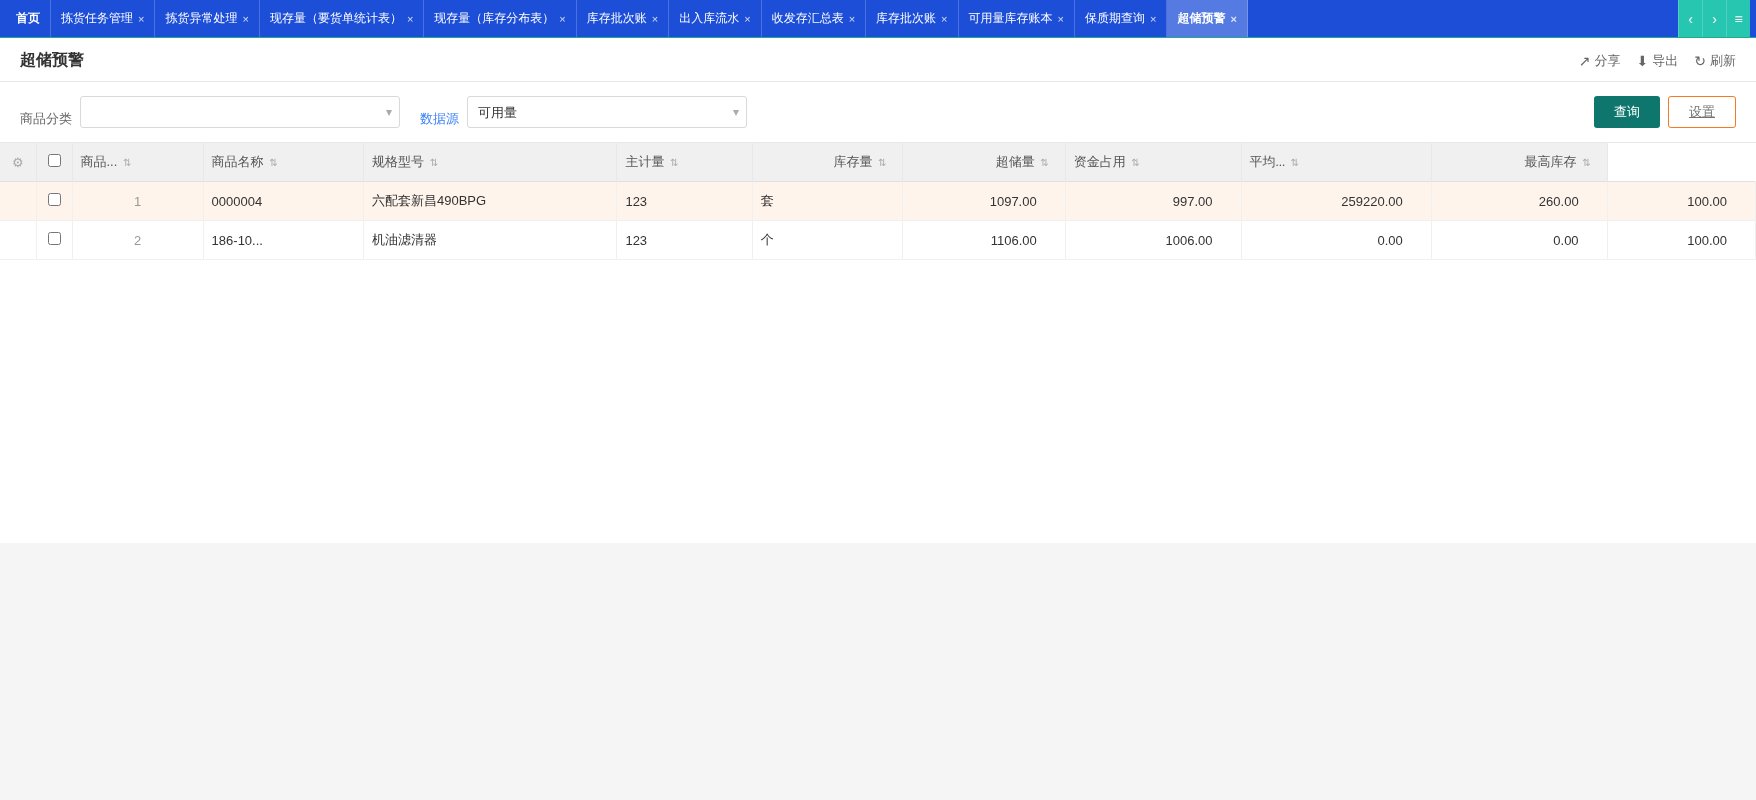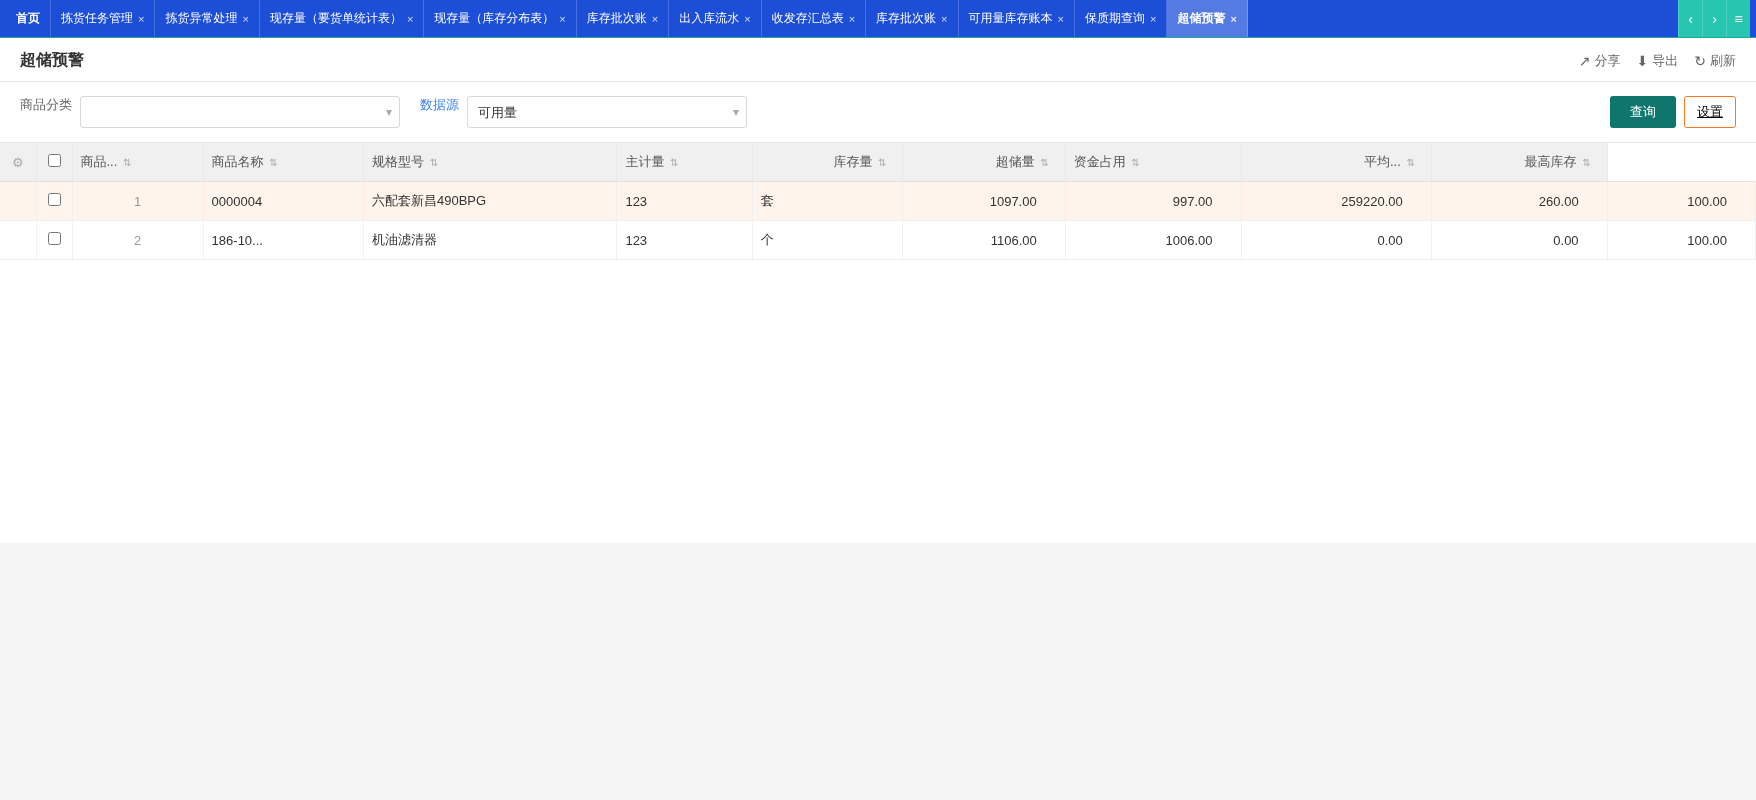--- a/index.html
+++ b/index.html
@@ -88,21 +88,21 @@
     .filter-bar {
       background: #fff;
       padding: 14px 20px;
       display: flex;
       align-items: center;
       gap: 20px;
       border-bottom: 1px solid #e8e8e8;
     }
     .filter-item {
       display: flex;
-      align-items: flex-start;
+      align-items: flex-end;
       gap: 8px;
     }
     .filter-label { color: #666; font-size: 13px; white-space: nowrap; }
     .filter-select {
       width: 320px;
       height: 32px;
       border: 1px solid #d9d9d9;
       border-radius: 3px;
       padding: 0 42px 0 10px;
       font-size: 13px;
@@ -135,24 +135,24 @@
       background: #0f766e;
       color: #fff;
       border: none;
       border-radius: 3px;
       padding: 6px 20px;
       font-size: 13px;
       cursor: pointer;
     }
     .btn-settings {
       background: #fff;
-      color: #000000;
+      color: #737373;
       border: 1px solid #f47920;
       border-radius: 3px;
-      padding: 6px 12px;
+      padding: 6px 20px;
       font-size: 13px;
       cursor: pointer;
       text-decoration: underline;
     }
 
     
     .table-area {
       background: #fff;
       padding: 0 0 20px 0;
       margin: 0;
@@ -326,21 +326,21 @@
           <span class="sort-icon">⇅</span>
         </th>
         <th style="text-align:right;padding-right:16px;">
           <span>超储量</span>
           <span class="sort-icon">⇅</span>
         </th>
         <th style="padding-right:16px;">
           <span>资金占用</span>
           <span class="sort-icon">⇅</span>
         </th>
-        <th style="text-align:right;padding-right:16px;">
+        <th style="padding-right:16px;font-family:Liberation Serif, serif;">
           <span>平均...</span>
           <span class="sort-icon">⇅</span>
         </th>
         <th style="text-align:right;padding-right:16px;margin-top:20px;">
           <span>最高库存</span>
           <span class="sort-icon">⇅</span>
         </th>
       </tr>
     </thead>
     <tbody id="table-body">

